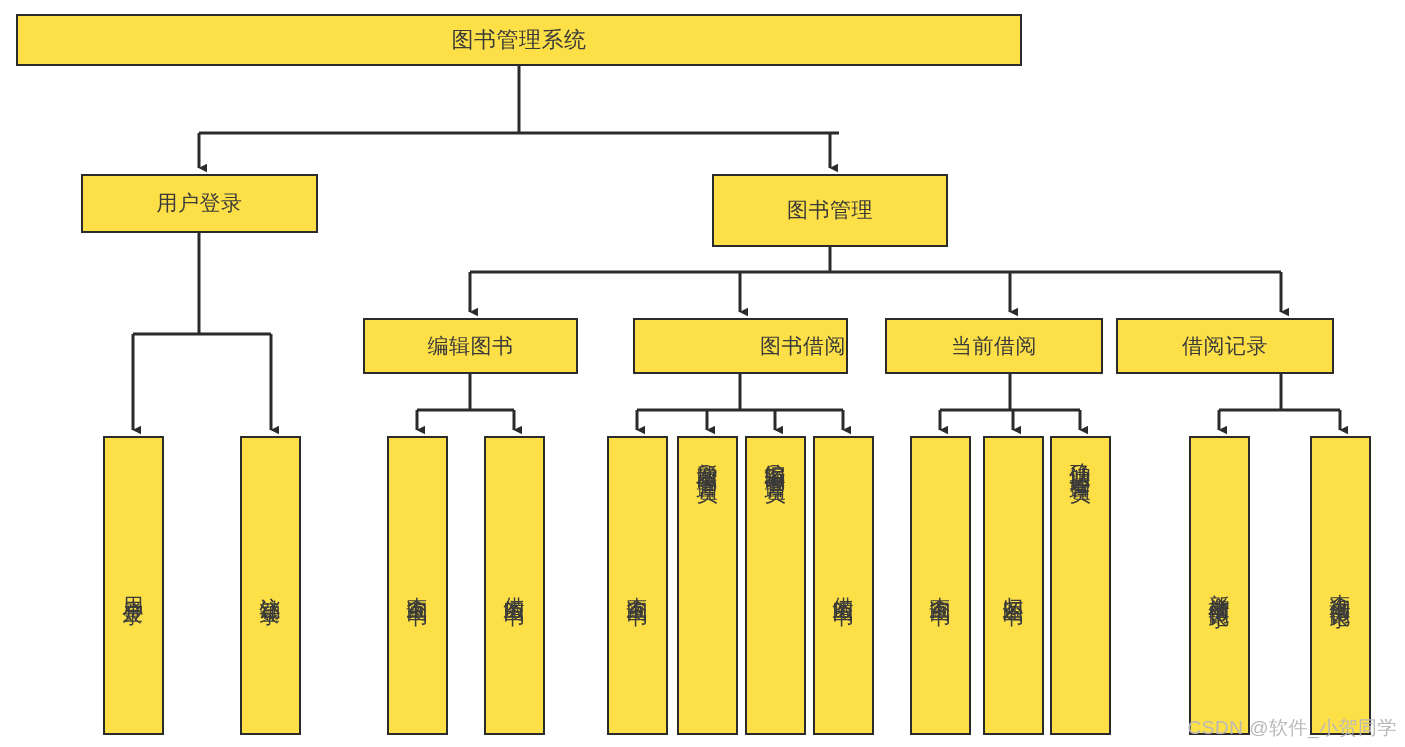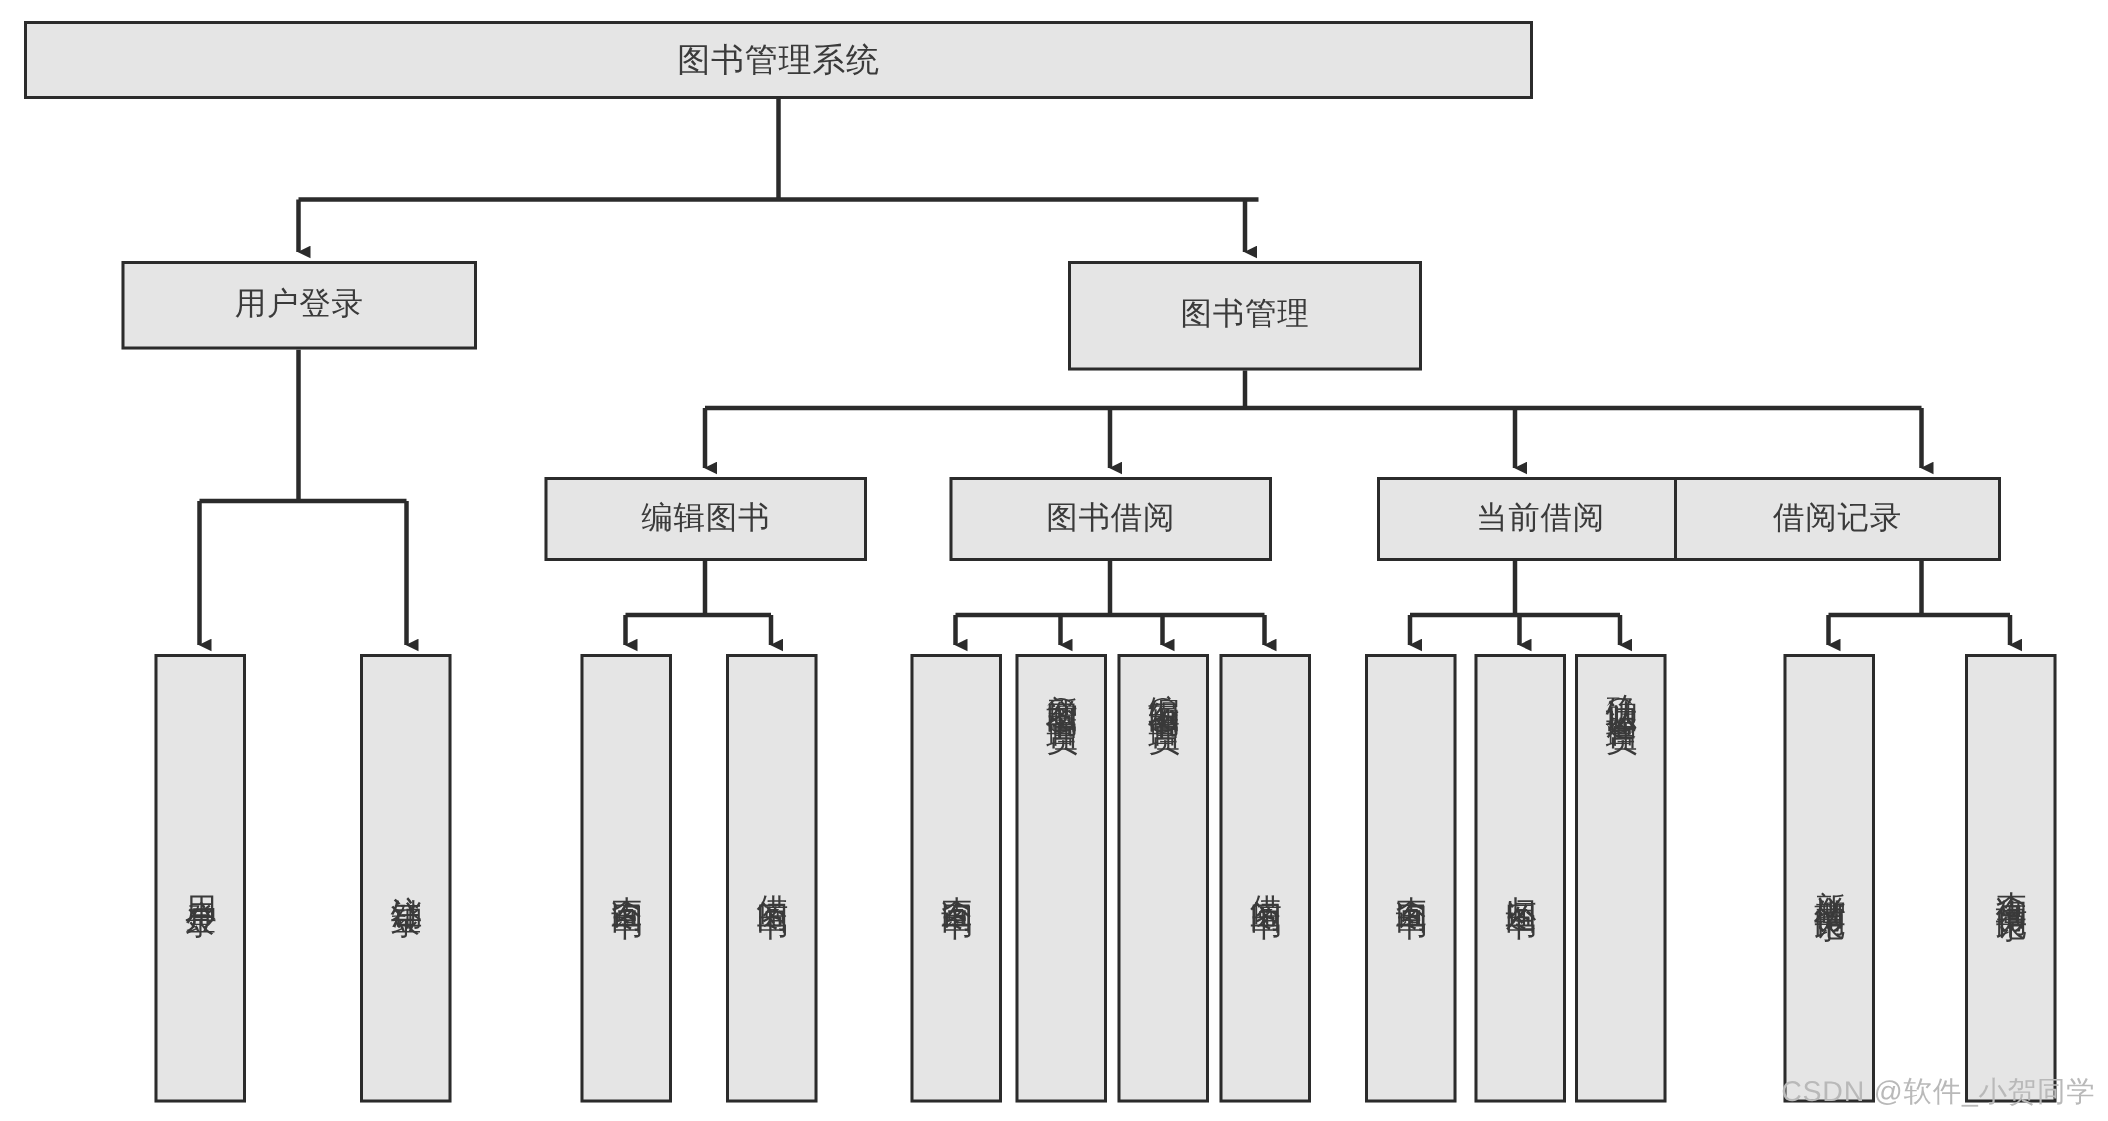--- a/index.html
+++ b/index.html
@@ -24,21 +24,21 @@
   .svg-layer {
     position: absolute;
     left: 0;
     top: 0;
     width: 1405px;
     height: 747px;
   }
   .node {
     position: absolute;
     box-sizing: border-box;
-    background: #e5e5e5;
+    background: #fde047;
     border: 2px solid #2b2b2b;
     display: flex;
     align-items: center;
     justify-content: center;
     overflow: hidden;
   }
   .node-label {
     color: #3a3a3a;
     font-size: 21px;
     line-height: 1.08;
@@ -145,24 +145,24 @@
   <div class="node" style="left:81px; top:174px; width:237px; height:59px;">
     <span class="node-label">用户登录</span>
   </div>
   <div class="node" style="left:712px; top:174px; width:236px; height:73px;">
     <span class="node-label">图书管理</span>
   </div>
 
   <div class="node" style="left:363px; top:318px; width:215px; height:56px;">
     <span class="node-label">编辑图书</span>
   </div>
-  <div class="node" style="left:633px; top:318px; width:215px; height:56px;">
+  <div class="node" style="left:633px; top:318px; width:215px; height:56px;justify-content:flex-end;">
     <span class="node-label">图书借阅</span>
   </div>
-  <div class="node" style="left:918px; top:318px; width:218px; height:56px;">
+  <div class="node" style="left:885px; top:318px; width:218px; height:56px;">
     <span class="node-label">当前借阅</span>
   </div>
   <div class="node" style="left:1116px; top:318px; width:218px; height:56px;">
     <span class="node-label">借阅记录</span>
   </div>
 
   <div class="node leaf" style="left:103px; top:436px; width:61px; height:299px;">
     <div class="leaf-inner">
       <span class="node-label">用户登录</span>
     </div>

